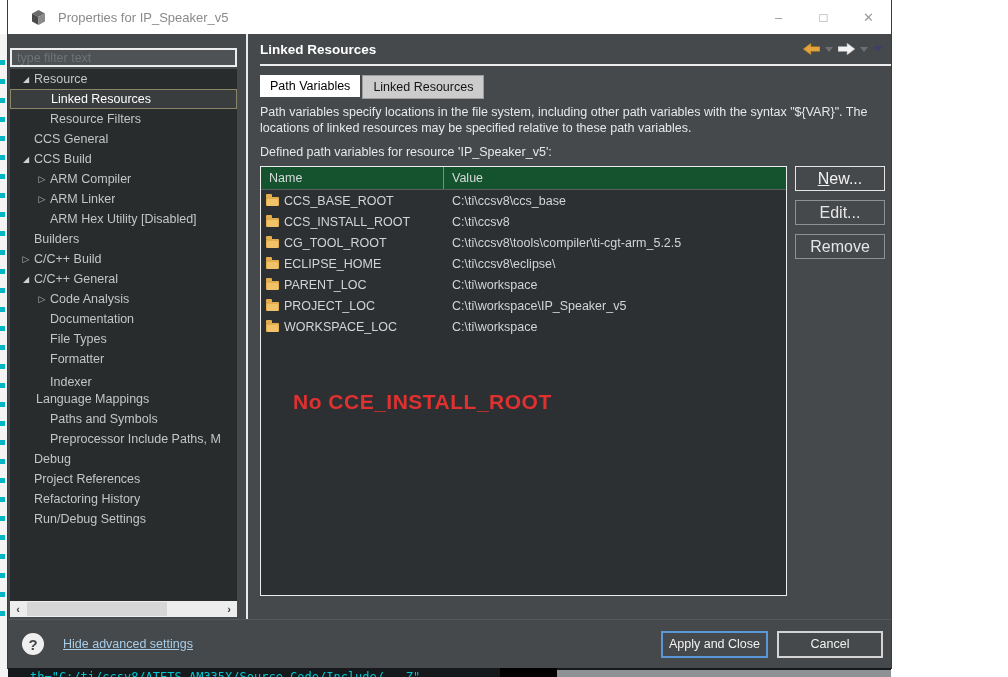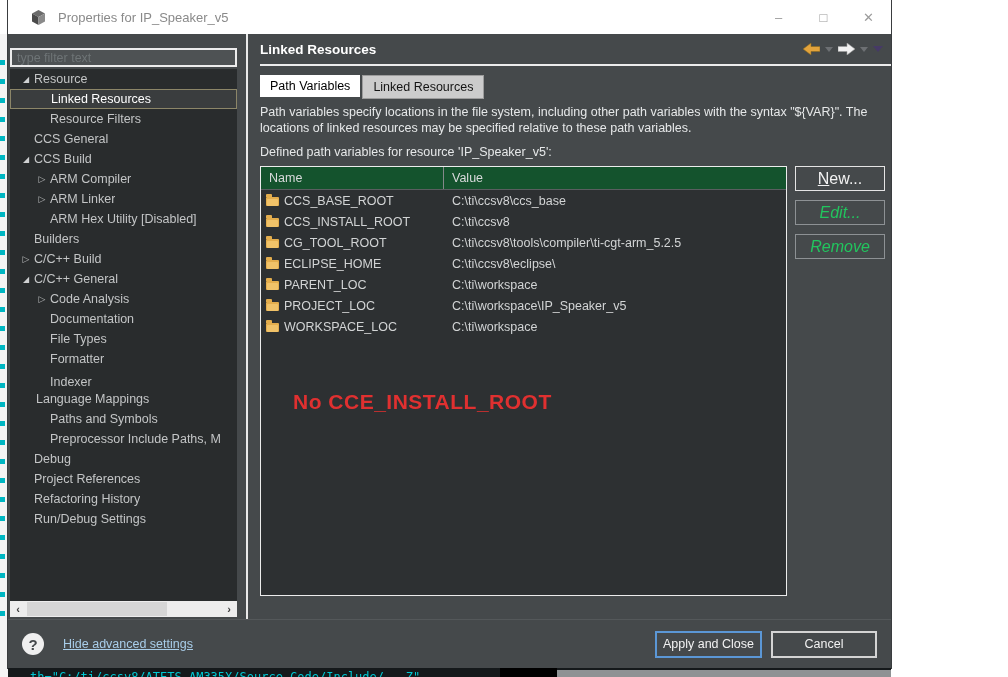--- a/index.html
+++ b/index.html
@@ -80,33 +80,33 @@
   .pv-row{display:flex;height:21px;align-items:center;font-size:12.5px;color:#d2d4d5;}
   .cell-name{width:183px;flex:none;padding-left:5px;box-sizing:border-box;display:flex;align-items:center;gap:5px;overflow:hidden;}
   .cell-value{flex:1;padding-left:8px;white-space:nowrap;overflow:hidden;}
   .folder{position:relative;width:13px;height:9px;background:#e3ad4d;border-radius:1px;flex:none;margin-top:2px;}
   .folder::before{content:"";position:absolute;left:0;top:-3px;width:6px;height:3px;background:#e3ad4d;border-radius:1px 1px 0 0;}
   .folder::after{content:"";position:absolute;left:1px;top:2px;width:11px;height:7px;background:#f0c269;border-radius:1px;}
 
   .btn-col{margin-left:8px;display:flex;flex-direction:column;gap:9px;}
   .side-btn{width:90px;height:25px;background:transparent;border:1px solid #e4e4e4;color:#f2f2f2;
     font-size:16px;font-family:inherit;}
-  .side-btn.disabled{border-color:#8d9194;color:#22c55e;font-style:italic;}
+  .side-btn.disabled{border-color:#8d9194;color:#e5e5e5;}
 
   .annotation{position:absolute;left:33px;top:224px;color:#e03030;font-size:21px;font-weight:bold;letter-spacing:0.5px;}
 
   
   .footer{height:48px;flex:none;display:flex;align-items:center;border-top:1px solid #54585a;}
   .help-circle{margin-left:14px;width:22px;height:22px;border-radius:50%;background:#efefef;color:#44484b;
     font-weight:bold;font-size:15px;display:flex;align-items:center;justify-content:center;flex:none;}
   .adv-link{margin-left:19px;color:#a8cde9;text-decoration:underline;font-size:12.5px;cursor:pointer;}
   .footer-spacer{flex:1;}
   .dlg-btn{height:27px;min-width:106px;background:#45494b;color:#f2f2f2;font-size:12.5px;font-family:inherit;}
   .apply-btn{border:2px solid #5b97d6;margin-right:9px;}
-  .cancel-btn{border:2px solid #d4d4d4;margin-right:14px;}
+  .cancel-btn{border:2px solid #d4d4d4;margin-right:8px;}
 
   
   .bottom-strip{position:absolute;left:8px;top:668px;width:883px;height:9px;background:#15191b;overflow:hidden;}
   .code-frag{position:absolute;left:22px;top:2px;color:#00c8d2;font-family:"DejaVu Sans Mono", monospace;font-size:12px;white-space:nowrap;}
   .strip-black{position:absolute;left:492px;top:0;width:57px;height:9px;background:#000000;}
   .strip-gray{position:absolute;left:549px;top:2px;width:334px;height:7px;background:#8e9294;}
 </style>
 </head>
 <body>
 

